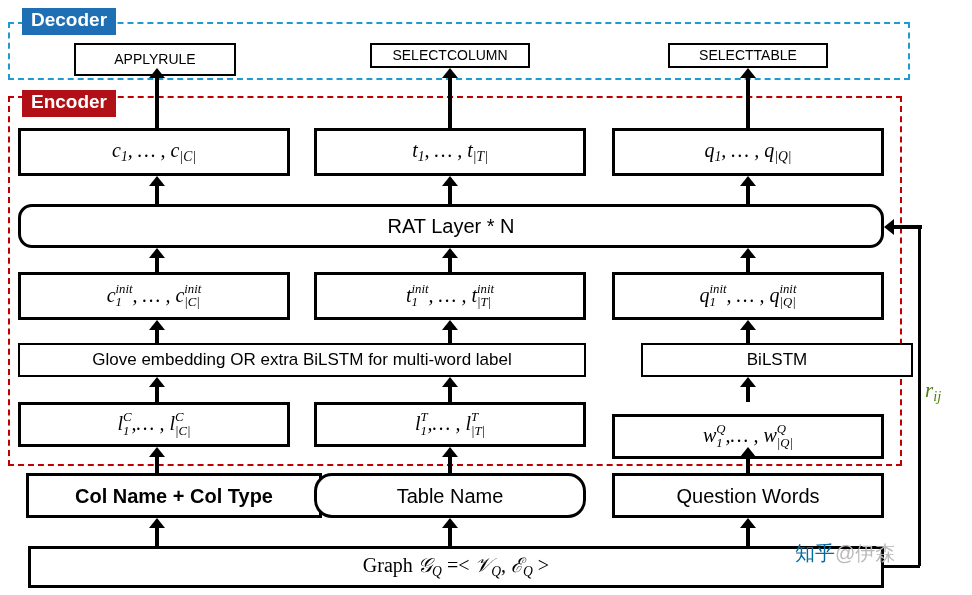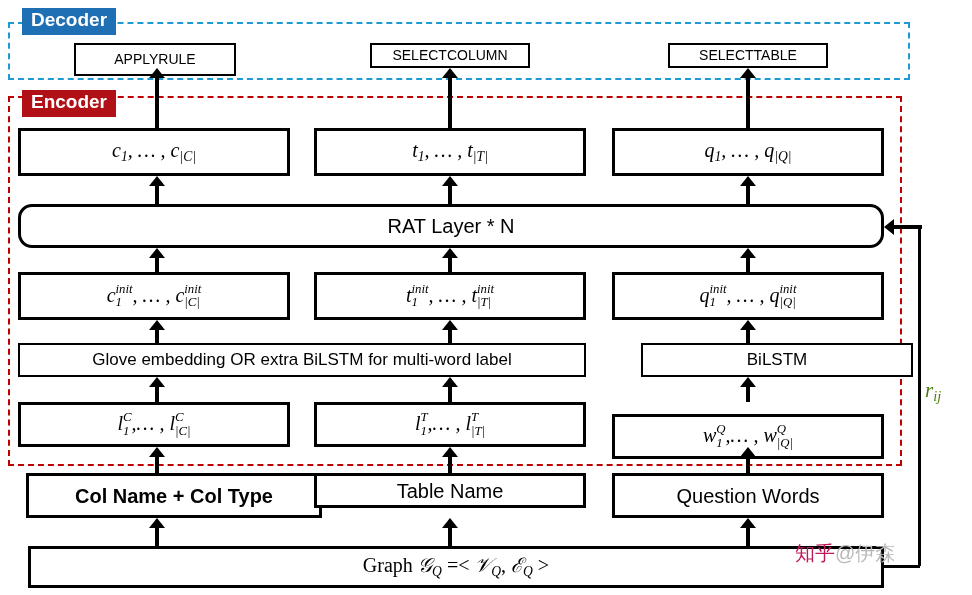--- a/index.html
+++ b/index.html
@@ -139,21 +139,21 @@
 
   
   .watermark {
     position: absolute;
     font-size: 20px;
     color: #b9b9b9;
     font-family: "Liberation Sans", sans-serif;
     white-space: nowrap;
   }
   .wm-logo {
-    color: #be185d;
+    color: #0369a1;
   }
   
   .rij {
     position: absolute;
     font-size: 21px;
     color: #4d7c0f;
   }
 </style>
 </head>
 <body>
@@ -213,21 +213,21 @@
   <div class="box lbl-lg" style="left:314px; top:402px; width:272px; height:45px;">
     <span class="mathi">l<span class="supsub"><span class="t">T</span><span class="b">1</span></span>,… , l<span class="supsub"><span class="t">T</span><span class="b">|T|</span></span></span>
   </div>
   <div class="box lbl-lg" style="left:612px; top:402px; width:272px; height:45px;margin-top:12px;">
     <span class="mathi">w<span class="supsub"><span class="t">Q</span><span class="b">1</span></span>,… , w<span class="supsub"><span class="t">Q</span><span class="b">|Q|</span></span></span>
   </div>
 
   <div class="box lbl-lg" style="left:26px; top:473px; width:296px; height:45px;font-weight:bold;">
     <span>Col Name + Col Type</span>
   </div>
-  <div class="box lbl-lg" style="left:314px; top:473px; width:272px; height:35px;">
+  <div class="box lbl-lg" style="left:314px; top:473px; width:272px; height:45px;border-radius:18px;">
     <span>Table Name</span>
   </div>
   <div class="box lbl-lg" style="left:612px; top:473px; width:272px; height:45px;">
     <span>Question Words</span>
   </div>
 
   <div class="box lbl-lg" style="left:28px; top:546px; width:856px; height:42px;">
     <span class="serif-up">Graph <span class="mathcal">𝒢</span><span class="mathi sub">Q</span> =&lt; <span class="mathcal">𝒱</span><span class="mathi sub">Q</span>, <span class="mathcal">ℰ</span><span class="mathi sub">Q</span> &gt;</span>
   </div>
 

